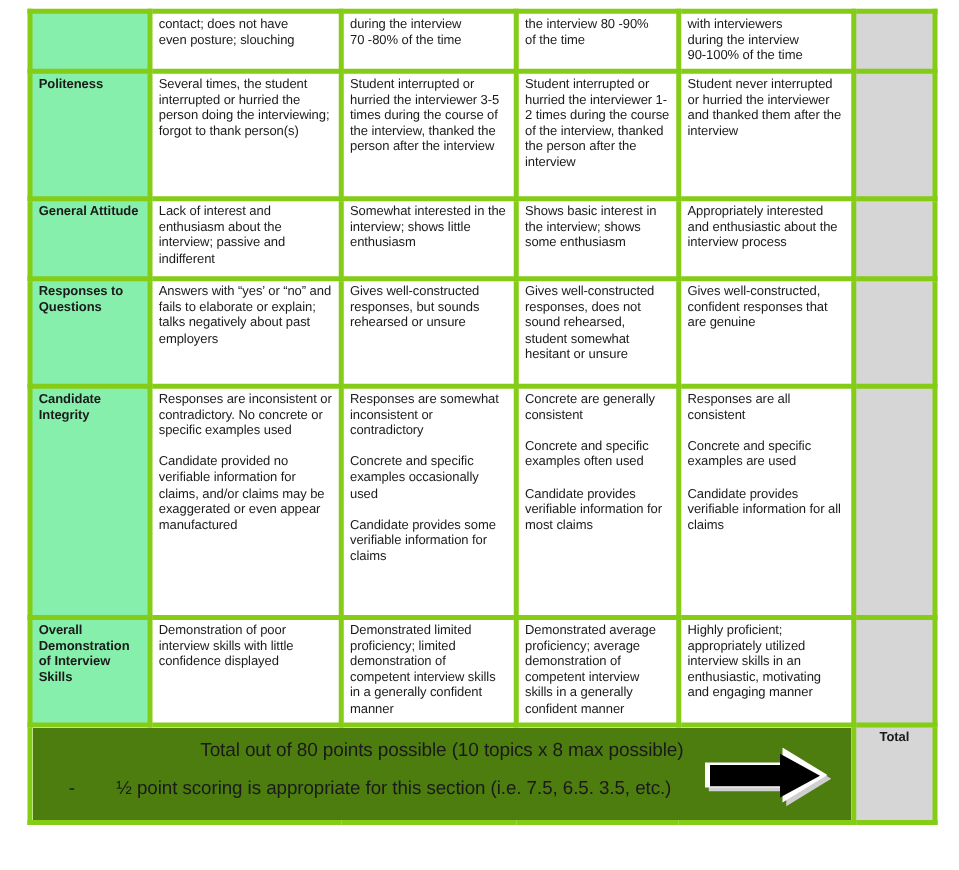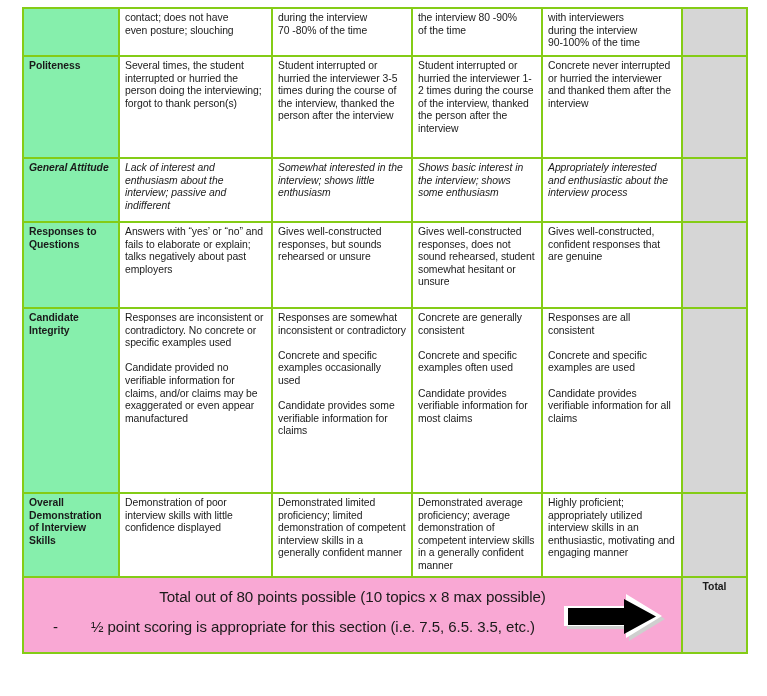--- a/index.html
+++ b/index.html
@@ -26,21 +26,21 @@
     position: absolute;
     left: 22px;
     top: 7px;
     width: 724px;
     border-collapse: collapse;
     table-layout: fixed;
     background: #ffffff;
   }
 
   table.rubric td {
-    border: 2px solid #84cc16;
+    border: 4px solid #84cc16;
     vertical-align: top;
     padding: 3px 5px 3px 5px;
     font-size: 10.4px;
     line-height: 12.6px;
     letter-spacing: -0.05px;
   }
 
   
   col.c-crit  { width: 96px; }
   col.c-l1    { width: 153px; }
@@ -64,21 +64,21 @@
 
   td.level p, td.crit p {
     margin: 0;
   }
   td.level p.gap {
     margin-top: 12.6px;
   }
 
   
   td.footer {
-    background: #f9a8d4;
+    background: #4d7c0f;
     padding: 0;
     vertical-align: top;
     position: relative;
     height: 68px;
   }
   td.total-cell {
     background: #d6d6d6;
     text-align: center;
     vertical-align: top;
     font-weight: bold;
@@ -157,25 +157,25 @@
           <p>90-100% of the time</p>
         </td>
         <td class="score"></td>
       </tr>
 
       <tr style="height:102px;">
         <td class="crit">Politeness</td>
         <td class="level">Several times, the student interrupted or hurried the person doing the interviewing; forgot to thank person(s)</td>
         <td class="level">Student interrupted or hurried the interviewer 3-5 times during the course of the interview, thanked the person after the interview</td>
         <td class="level">Student interrupted or hurried the interviewer 1-2 times during the course of the interview, thanked the person after the interview</td>
-        <td class="level">Concrete never interrupted or hurried the interviewer and thanked them after the interview</td>
-        <td class="score"></td>
-      </tr>
-
-      <tr style="height:64px;font-style:italic;">
+        <td class="level">Student never interrupted or hurried the interviewer and thanked them after the interview</td>
+        <td class="score"></td>
+      </tr>
+
+      <tr style="height:64px;">
         <td class="crit">General Attitude</td>
         <td class="level">Lack of interest and enthusiasm about the interview; passive and indifferent</td>
         <td class="level">Somewhat interested in the interview; shows little enthusiasm</td>
         <td class="level">Shows basic interest in the interview; shows some enthusiasm</td>
         <td class="level">Appropriately interested and enthusiastic about the interview process</td>
         <td class="score"></td>
       </tr>
 
       <tr style="height:86px;">
         <td class="crit">Responses to Questions</td>

